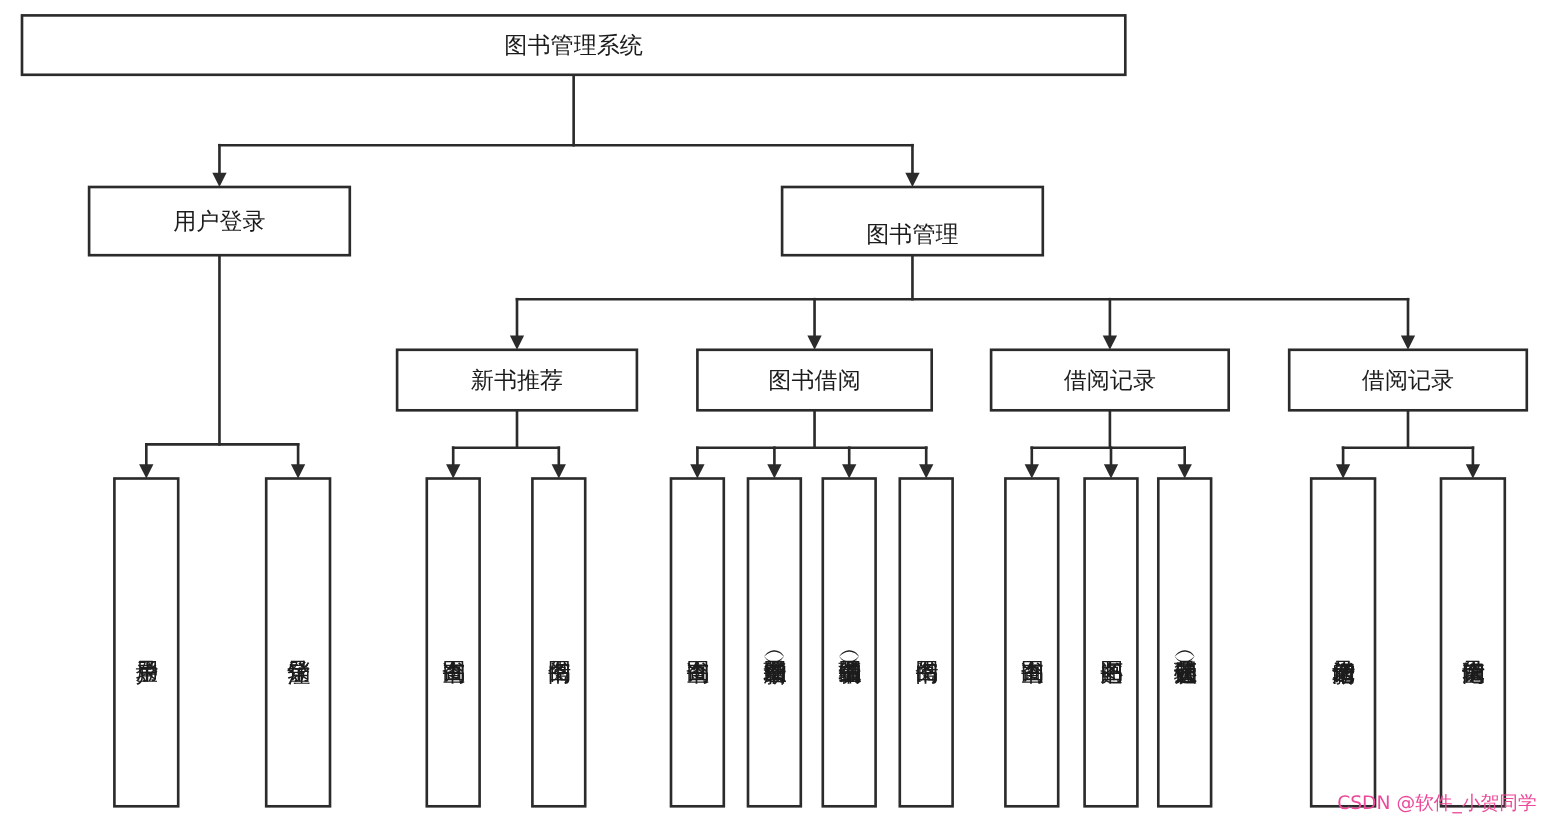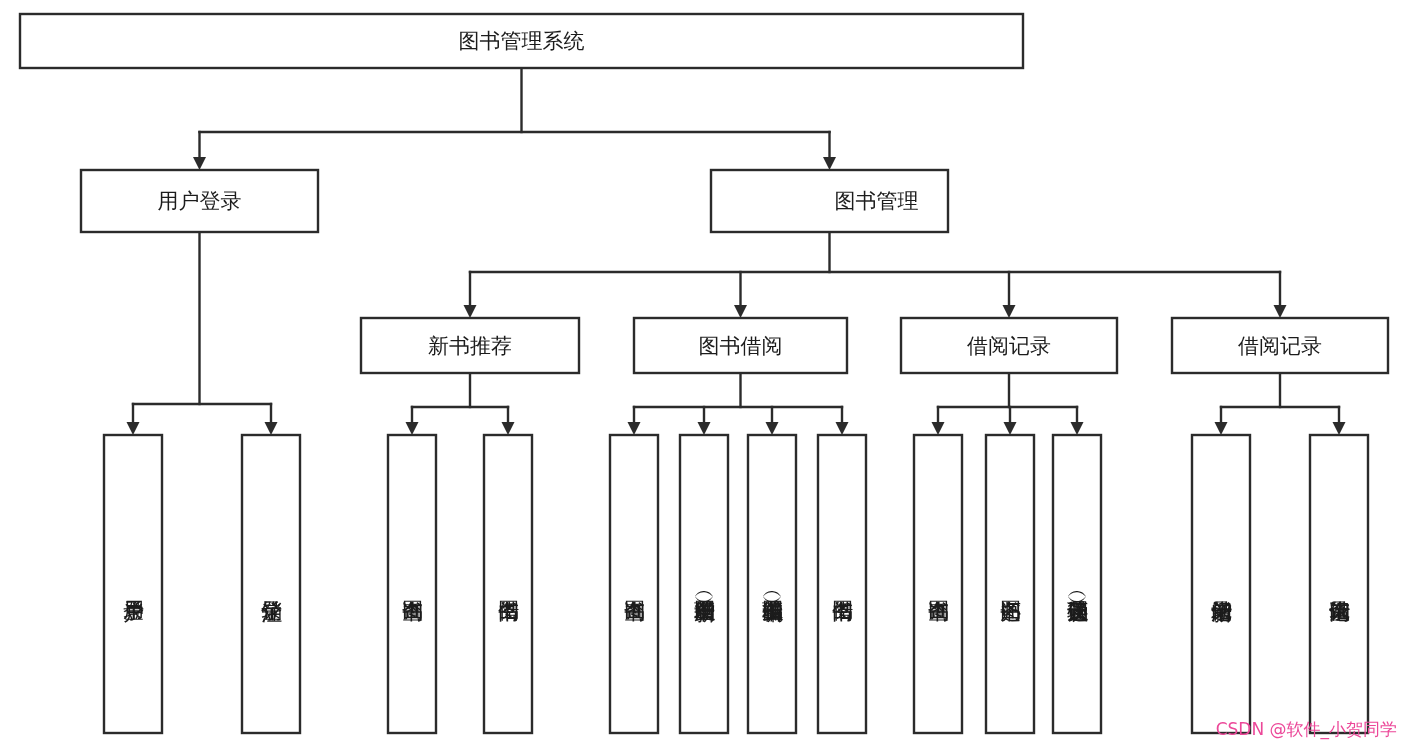--- a/index.html
+++ b/index.html
@@ -113,21 +113,21 @@
         <rect x="914" y="435" width="48" height="298" class="node-box"></rect>
         <rect x="986" y="435" width="48" height="298" class="node-box"></rect>
         <rect x="1053" y="435" width="48" height="298" class="node-box"></rect>
         <rect x="1192" y="435" width="58" height="298" class="node-box"></rect>
         <rect x="1310" y="435" width="58" height="298" class="node-box"></rect>
       </g>
   </svg>
   <div id="labels-layer">
       <div class="hlabel" style="left: 521.5px; top: 41px; transform: translate(-50%, -50%);">图书管理系统</div>
       <div class="hlabel" style="left: 199.5px; top: 201px; transform: translate(-50%, -50%);">用户登录</div>
-      <div class="hlabel" style="left: 829.5px; top: 201px; transform: translate(-50%, -50%); margin-left: 47px;">图书管理</div>
+      <div class="hlabel" style="left: 829.5px; top: 213px; transform: translate(-50%, -50%);">图书管理</div>
       <div class="hlabel" style="left: 470px; top: 345.5px; transform: translate(-50%, -50%); font-family: Liberation Serif, serif;">新书推荐</div>
       <div class="hlabel" style="left: 740.5px; top: 345.5px; transform: translate(-50%, -50%);">图书借阅</div>
       <div class="hlabel" style="left: 1009px; top: 345.5px; transform: translate(-50%, -50%);">借阅记录</div>
       <div class="hlabel" style="left: 1280px; top: 345.5px; transform: translate(-50%, -50%);">借阅记录</div>
       <div class="vlabel" style="left: 133px; top: 584px; transform: translate(-50%, -50%); max-height: 290px;">用户登录</div>
       <div class="vlabel" style="left: 271px; top: 584px; transform: translate(-50%, -50%); max-height: 290px;">注销登录</div>
       <div class="vlabel" style="left: 412px; top: 584px; transform: translate(-50%, -50%); max-height: 290px;">查询图书</div>
       <div class="vlabel" style="left: 508px; top: 584px; transform: translate(-50%, -50%); max-height: 290px;">借阅图书</div>
       <div class="vlabel" style="left: 634px; top: 584px; transform: translate(-50%, -50%); max-height: 290px;">查询图书</div>
       <div class="vlabel" style="left: 704px; top: 584px; transform: translate(-50%, -50%); max-height: 290px;">新增图书（管理员）</div>

